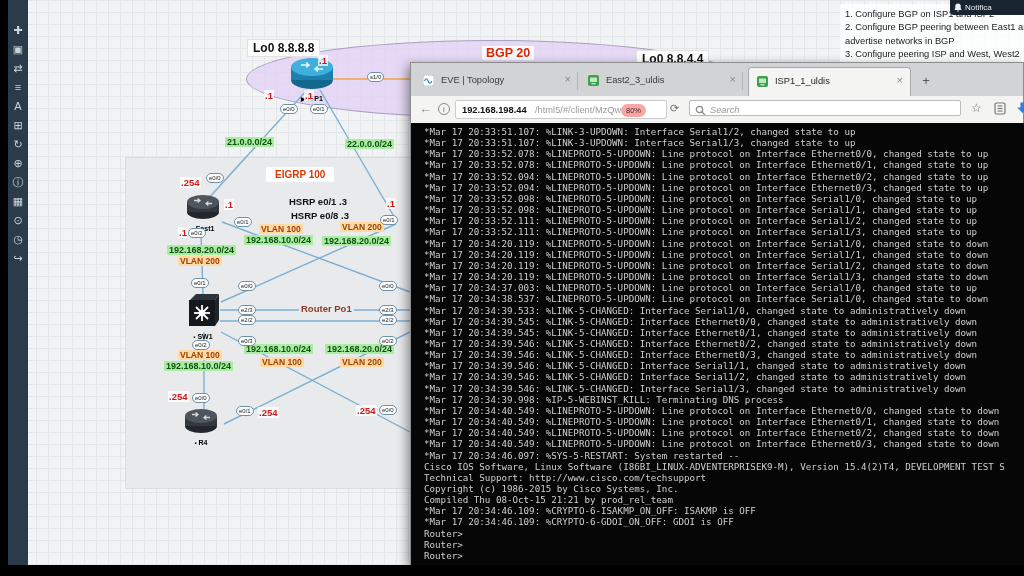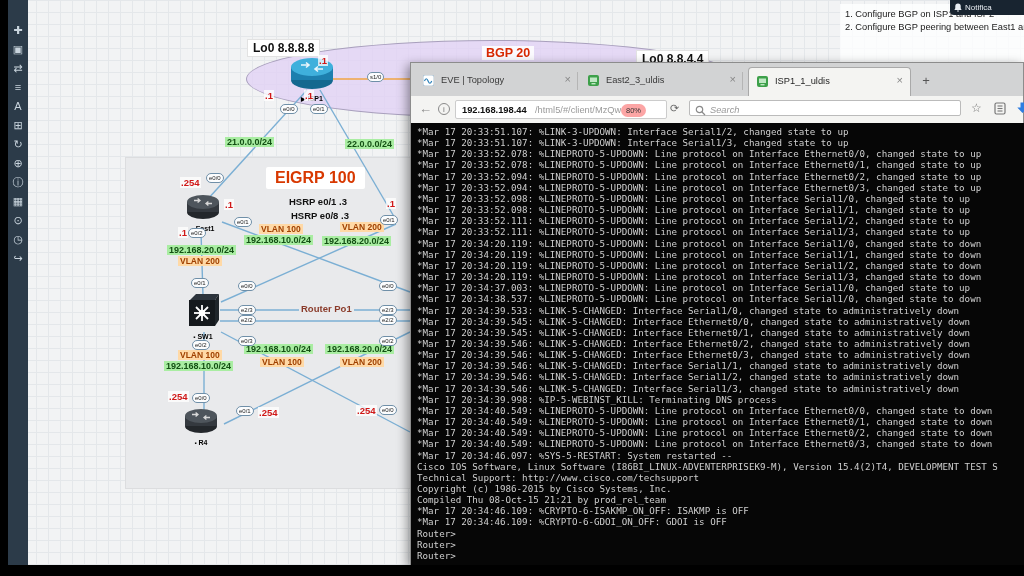--- a/index.html
+++ b/index.html
@@ -23,21 +23,21 @@
     background:rgba(226,209,245,.78);border:1px solid #a9a0bd;z-index:2;}
   svg.links{left:0;top:0;z-index:3;pointer-events:none;}
   .lbl{z-index:5;white-space:nowrap;}
   .net{background:#a9eda2;color:#134f13;font-weight:bold;font-size:9px;padding:0 2px;}
   .vlan{background:#ffd9a6;color:#a04000;font-weight:bold;font-size:8.5px;padding:0 2px;}
   .oct{color:#d01818;font-weight:bold;font-size:9.5px;background:rgba(255,255,255,.75);padding:0 1px;}
   .badge{background:#fcfdfe;border:1px solid #6f8fa8;border-radius:5px;color:#222;
     font-size:6px;line-height:8px;padding:0 2px;z-index:5;}
   .lo0{background:#fff;border:1px solid #e2e2e2;color:#111;font-weight:bold;font-size:12px;padding:1px 5px;}
   .area-bgp{color:#d82800;font-weight:bold;font-size:12.5px;background:rgba(255,255,255,.85);padding:0 4px;}
-  .area-eigrp{color:#d83800;font-weight:bold;font-size:16px;background:#fff;padding:2px 9px;border-radius:2px;}
+  .area-eigrp{color:#d83800;font-weight:bold;font-size:10px;background:#fff;padding:2px 9px;border-radius:2px;}
   .hsrp{color:#111;font-weight:bold;font-size:9.5px;}
   .trunk{color:#8a3b2a;font-weight:bold;font-size:9.5px;background:#e9eaec;padding:0 2px;}
   .node{z-index:4;text-align:center;cursor:pointer;}
   .node .nlabel{display:block;font-size:7px;font-weight:bold;color:#000;margin-top:1px;}
   .node .sq{font-size:6px;}
   
   .instructions{left:840px;top:4px;width:184px;height:58px;background:rgba(255,255,255,.78);
     padding:4px 0 0 5px;z-index:6;overflow:hidden;}
   .instructions span{display:block;font-size:9.3px;line-height:13.4px;color:#1a1a1a;white-space:nowrap;}
   .notif{left:950px;top:0;width:74px;height:15px;background:#182430;border-radius:0 0 0 4px;
@@ -71,21 +71,21 @@
   .reload{position:absolute;left:259px;top:6px;font-size:11px;color:#666;cursor:pointer;}
   .searchbox{position:absolute;left:278px;top:4px;width:272px;height:16px;background:#fff;
     border:1px solid #bbb;border-radius:2px;}
   .searchbox input{position:absolute;left:18px;top:1px;width:240px;height:15px;border:none;outline:none;
     font-size:9.3px;font-family:"Liberation Sans",sans-serif;background:transparent;}
   .searchbox input::placeholder{color:#9a9a9a;font-style:italic;}
   .star{position:absolute;left:560px;top:5px;font-size:12px;color:#777;cursor:pointer;}
   .library{position:absolute;left:583px;top:6px;cursor:pointer;}
   .dl{position:absolute;left:604px;top:5px;cursor:pointer;}
   .terminal{position:absolute;left:0;top:60px;width:614px;height:443px;background:#060606;cursor:text;overflow:hidden;}
-  .terminal pre{margin:0;padding:3px 0 0 6px;font-family:"DejaVu Sans Mono",monospace;
+  .terminal pre{margin:0;padding:3px 0 0 13px;font-family:"DejaVu Sans Mono",monospace;
     font-size:9.2px;line-height:11.16px;color:#cfcfcf;}
 </style>
 </head>
 <body>
 
 <div id="screen">
 
   <div class="abs sel-rect"></div>
   <div class="abs bgp-ellipse"></div>
 
@@ -209,20 +209,22 @@
         <path d="M8 6.5 h6 m-2.4 -2 l2.4 2 -2.4 2"></path>
         <path d="M26 9.5 h-6 m2.4 -2 l-2.4 2 2.4 2"></path>
       </g>
     </svg>
     <span class="nlabel"><span class="sq">▪</span> <span>R4</span></span>
   </div>
 
   <div class="abs instructions">
     <span>1. Configure BGP on ISP1 and ISP2</span>
     <span>2. Configure BGP peering between East1 an</span>
+    <span>advertise networks in BGP</span>
+    <span>3. Configure peering ISP and West, West2</span>
   </div>
 
   <div class="abs notif">
     <svg width="8" height="9" viewBox="0 0 10 11">
       <path d="M5 0.5a3.4 3.4 0 0 1 3.4 3.4v2.6l1.1 2H0.5l1.1-2V3.9A3.4 3.4 0 0 1 5 0.5z" fill="#e8edf2"></path>
       <circle cx="5" cy="9.8" r="1" fill="#e8edf2"></circle>
     </svg>
     <span>Notifica</span>
   </div>
 

